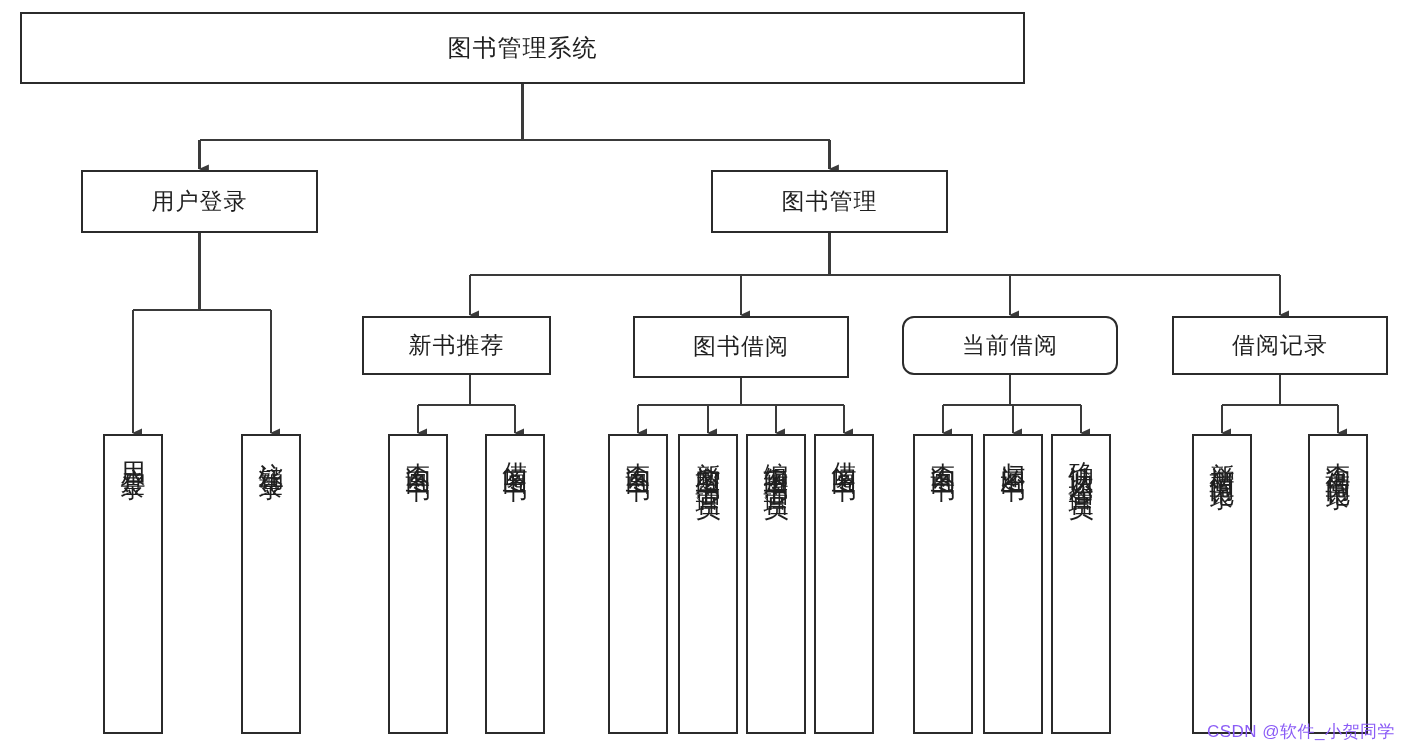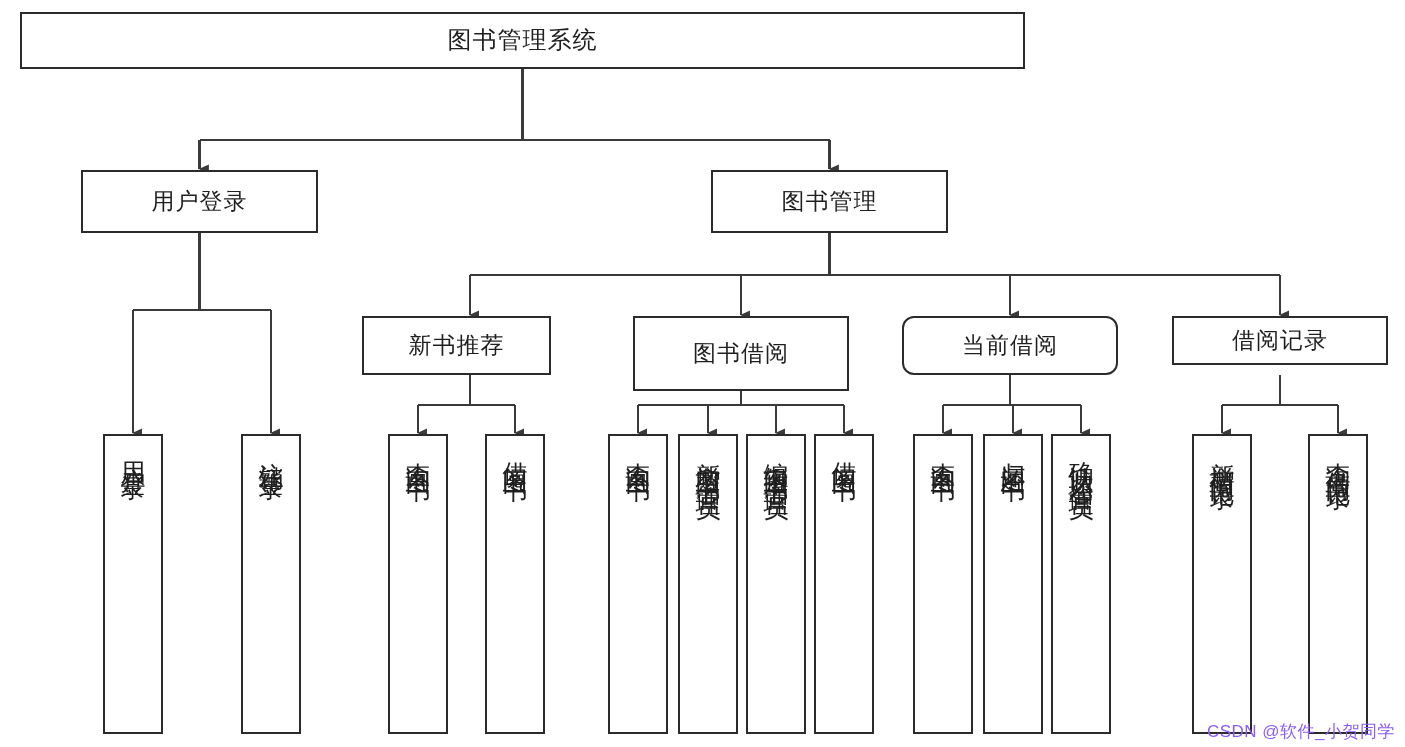--- a/index.html
+++ b/index.html
@@ -112,45 +112,45 @@
         <line x1="1013" y1="405" x2="1013" y2="433" stroke="#3a3a3a" stroke-width="2.6" shape-rendering="crispEdges" marker-end="url(#arrowhead)"></line>
         <line x1="1081" y1="405" x2="1081" y2="433" stroke="#3a3a3a" stroke-width="2.6" shape-rendering="crispEdges" marker-end="url(#arrowhead)"></line>
         <line x1="1280" y1="375" x2="1280" y2="405" stroke="#3a3a3a" stroke-width="2.6" shape-rendering="crispEdges"></line>
         <line x1="1222" y1="405" x2="1338" y2="405" stroke="#3a3a3a" stroke-width="2.6" shape-rendering="crispEdges"></line>
         <line x1="1222" y1="405" x2="1222" y2="433" stroke="#3a3a3a" stroke-width="2.6" shape-rendering="crispEdges" marker-end="url(#arrowhead)"></line>
         <line x1="1338" y1="405" x2="1338" y2="433" stroke="#3a3a3a" stroke-width="2.6" shape-rendering="crispEdges" marker-end="url(#arrowhead)"></line>
       </g>
   </svg>
 
   <div id="node-layer">
-      <div class="node-box horizontal root" style="left: 20px; top: 12px; width: 1005px; height: 57px;">
+      <div class="node-box horizontal root" style="left: 20px; top: 12px; width: 1005px; height: 72px;">
         <span class="node-label">图书管理系统</span>
       </div>
       <div class="node-box horizontal" style="left: 81px; top: 170px; width: 237px; height: 63px;">
         <span class="node-label">用户登录</span>
       </div>
       <div class="node-box horizontal" style="left: 711px; top: 170px; width: 237px; height: 63px; align-items: center;">
         <span class="node-label">图书管理</span>
       </div>
       <div class="node-box vertical" style="left: 103px; top: 434px; width: 60px; height: 300px;">
         <span class="node-label">用户登录</span>
       </div>
       <div class="node-box vertical" style="left: 241px; top: 434px; width: 60px; height: 300px;">
         <span class="node-label">注销登录</span>
       </div>
       <div class="node-box horizontal" style="left: 362px; top: 316px; width: 189px; height: 59px;">
         <span class="node-label">新书推荐</span>
       </div>
-      <div class="node-box horizontal" style="left: 633px; top: 316px; width: 216px; height: 75px;">
+      <div class="node-box horizontal" style="left: 633px; top: 316px; width: 216px; height: 62px;">
         <span class="node-label">图书借阅</span>
       </div>
       <div class="node-box horizontal" style="left: 902px; top: 316px; width: 216px; height: 59px; border-radius: 12px;">
         <span class="node-label">当前借阅</span>
       </div>
-      <div class="node-box horizontal" style="left: 1172px; top: 316px; width: 216px; height: 49px; justify-content: center;">
+      <div class="node-box horizontal" style="left: 1172px; top: 316px; width: 216px; height: 59px; justify-content: center;">
         <span class="node-label">借阅记录</span>
       </div>
       <div class="node-box vertical" style="left: 388px; top: 434px; width: 60px; height: 300px;">
         <span class="node-label">查询图书</span>
       </div>
       <div class="node-box vertical" style="left: 485px; top: 434px; width: 60px; height: 300px;">
         <span class="node-label">借阅图书</span>
       </div>
       <div class="node-box vertical" style="left: 608px; top: 434px; width: 60px; height: 300px;">
         <span class="node-label">查询图书</span>

